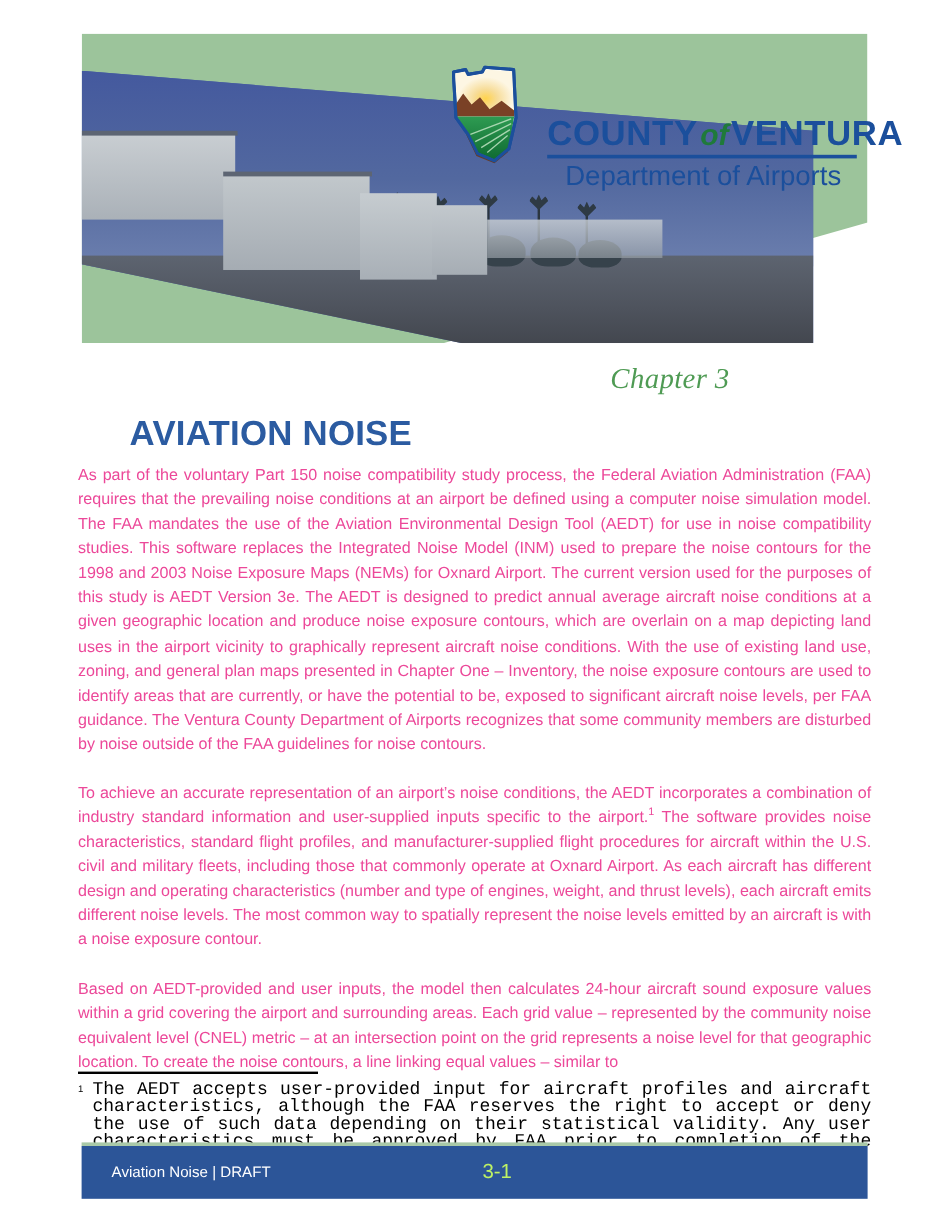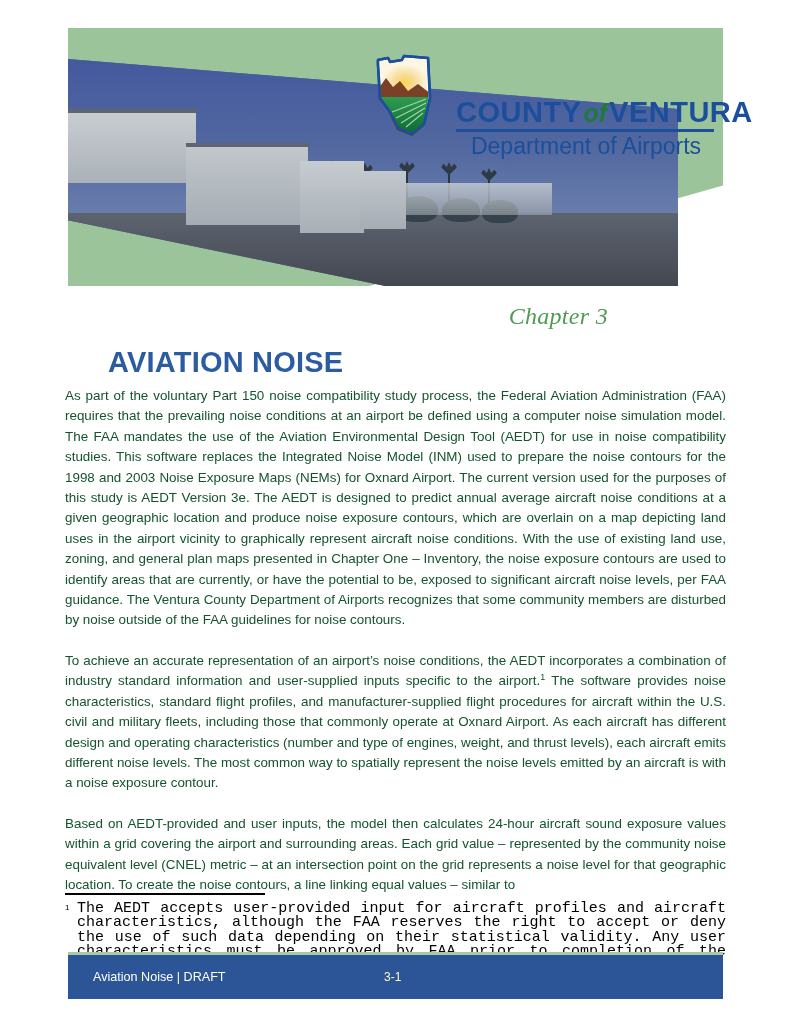--- a/index.html
+++ b/index.html
@@ -165,21 +165,21 @@
   #body-text {
     position: absolute;
     left: 65px;
     top: 386px;
     width: 661px;
   }
   .para {
     font-family: "Liberation Sans", sans-serif;
     font-size: 13.4px;
     line-height: 20.4px;
-    color: #14532d;
+    color: #ec4899;
     text-align: justify;
     margin: 0 0 20px 0;
   }
   .para:last-child { margin-bottom: 6px; }
   sup.fn-ref {
     font-size: 9px;
     vertical-align: super;
     line-height: 0;
   }
 
@@ -239,24 +239,24 @@
   #footer-title {
     position: absolute;
     left: 25px;
     font-family: "Liberation Sans", sans-serif;
     font-size: 12.6px;
     color: #ffffff;
     white-space: nowrap;
   }
   #footer-page {
     position: absolute;
-    left: 316px;
-    font-family: "Liberation Sans", sans-serif;
-    font-size: 12px;
-    color: #fef9c3;
+    left: 334px;
+    font-family: "Liberation Sans", sans-serif;
+    font-size: 17px;
+    color: #bef264;
   }
 </style>
 </head>
 <body>
 
 <div id="header-banner">
 
   <div id="header-green"></div>
 
   <div id="header-photo">

